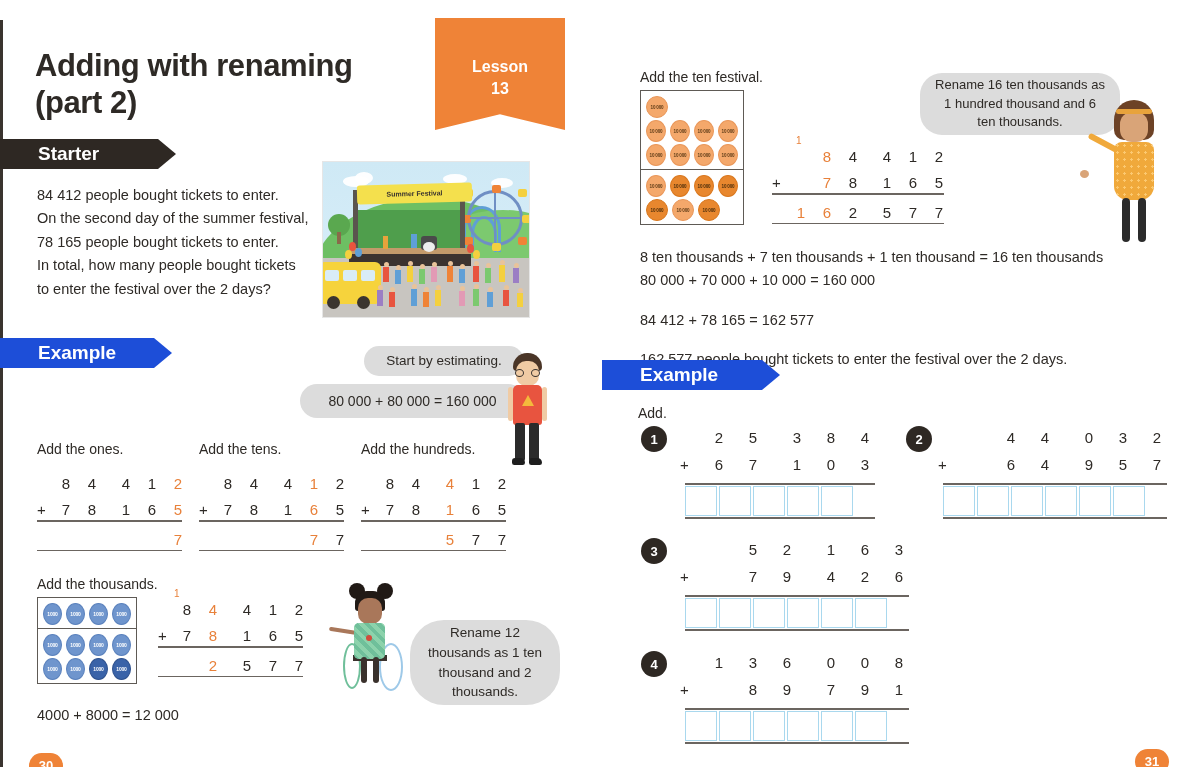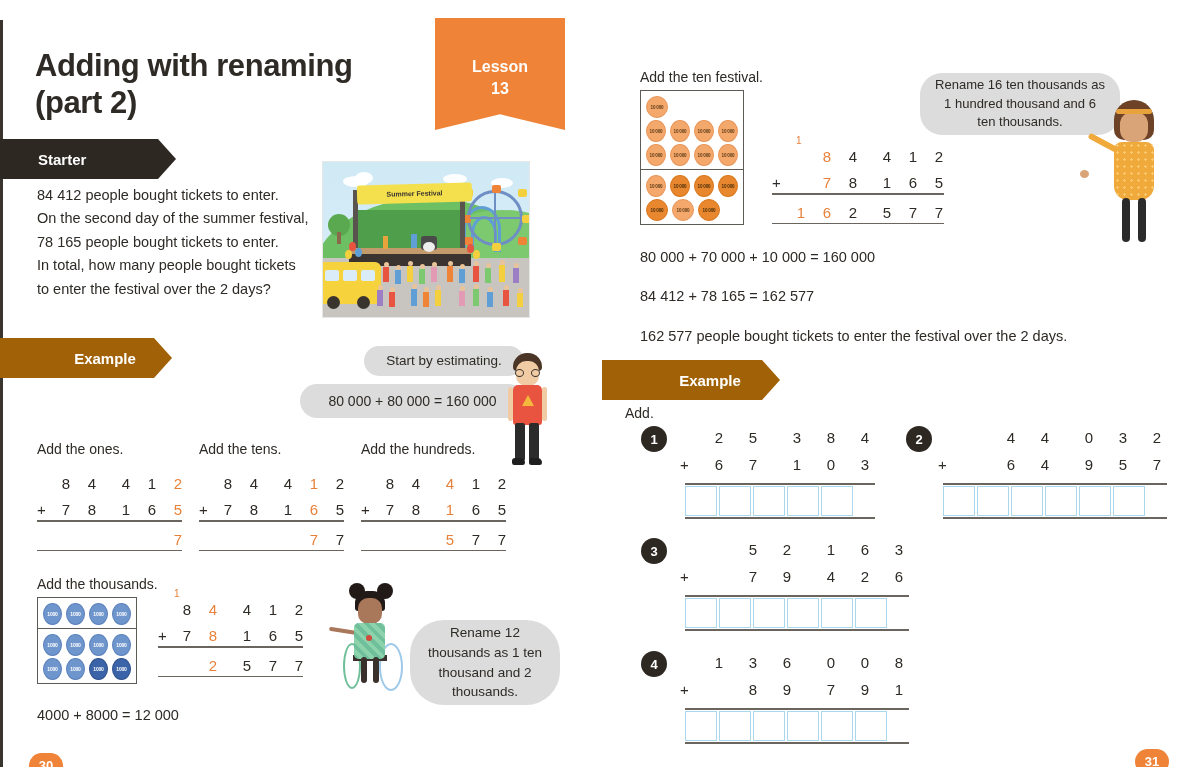--- a/index.html
+++ b/index.html
@@ -26,25 +26,25 @@
   
   .lesson-ribbon {
     position:absolute; left:435px; top:-2px; width:130px; height:112px;
     background:#ef8337; color:#fff; text-align:center;
     padding-top:38px; font-size:16px; font-weight:bold; line-height:1.35;
     clip-path: polygon(0 0, 100% 0, 100% 100%, 50% 86%, 0 100%);
   }
 
   
   .banner {
-    position:absolute; height:40px; color:#fff; font-size:15px; font-weight:bold;
+    position:absolute; height:30px; color:#fff; font-size:19px; font-weight:bold;
     display:flex; align-items:center; padding-left:38px;
   }
   .banner.dark { background:#2e2823; clip-path: polygon(0 0, calc(100% - 18px) 0, 100% 50%, calc(100% - 18px) 100%, 0 100%); }
-  .banner.orange { background:#a16207; clip-path: polygon(0 0, calc(100% - 18px) 0, 100% 50%, calc(100% - 18px) 100%, 0 100%); justify-content: center; }
+  .banner.orange { background:#1d4ed8; clip-path: polygon(0 0, calc(100% - 18px) 0, 100% 50%, calc(100% - 18px) 100%, 0 100%); }
 
   #starter-banner { left:0px; top:119px; width:176px; }
   #example-banner { left:0px; top:318px; width:172px; }
   #practice-banner { left:602px; top:340px; width:178px; }
 
   
   .bodytext { position:absolute; color:#2e2a26; font-size:14.5px; line-height:1.62; }
   #starter-text { left:37px; top:164px; width:300px; }
   .small-label { position:absolute; color:#2e2a26; font-size:14px; }
 
@@ -653,32 +653,33 @@
     <div class="w-band"></div>
     <div class="w-arm"></div>
     <div class="w-hand"></div>
     <div class="w-body"></div>
     <div class="w-dots"></div>
     <div class="w-leg-l"></div>
     <div class="w-leg-r"></div>
   </div>
 
   <div class="bodytext" style="left:640px; top:226px; width:500px;">
+    <div>8 ten thousands + 7 ten thousands + 1 ten thousand = 16 ten thousands</div>
     <div>80 000 + 70 000 + 10 000 = 160 000</div>
     <div style="height:16px;"></div>
     <div>84 412 + 78 165 = 162 577</div>
     <div style="height:16px;"></div>
     <div>162 577 people bought tickets to enter the festival over the 2 days.</div>
   </div>
 
   <div class="banner orange" id="practice-banner">
     <span>Example</span>
   </div>
 
-  <div class="small-label" style="left:625px; top:385px;">Add.</div>
+  <div class="small-label" style="left:638px; top:385px;">Add.</div>
 
   <div class="qbadge" style="left:641px; top:406px;">
     <span>1</span>
   </div>
   <div class="qsum" style="left:680px; top:404px;">
     <div class="qrow">
       <span class="qplus"></span>
       <span class="qd">2</span>
       <span class="qd">5</span>
       <span style="width:10px;"></span>

